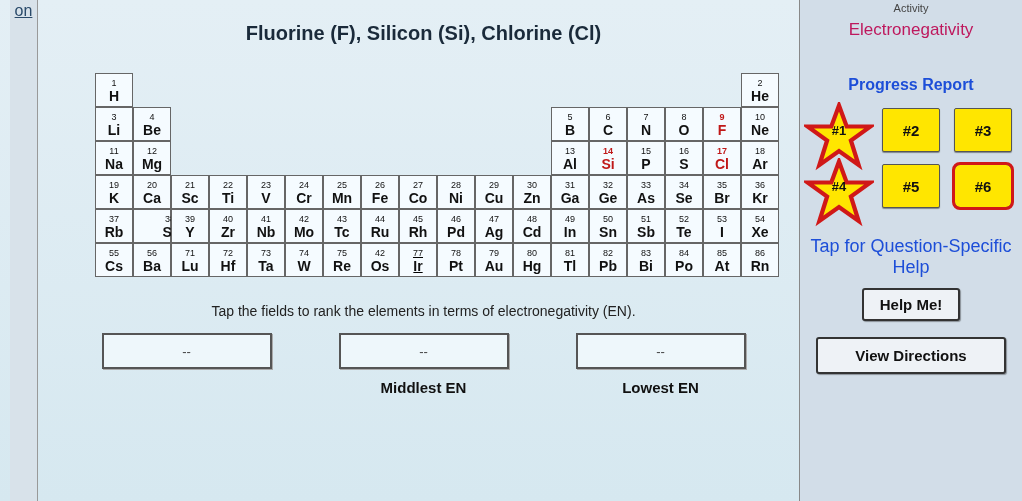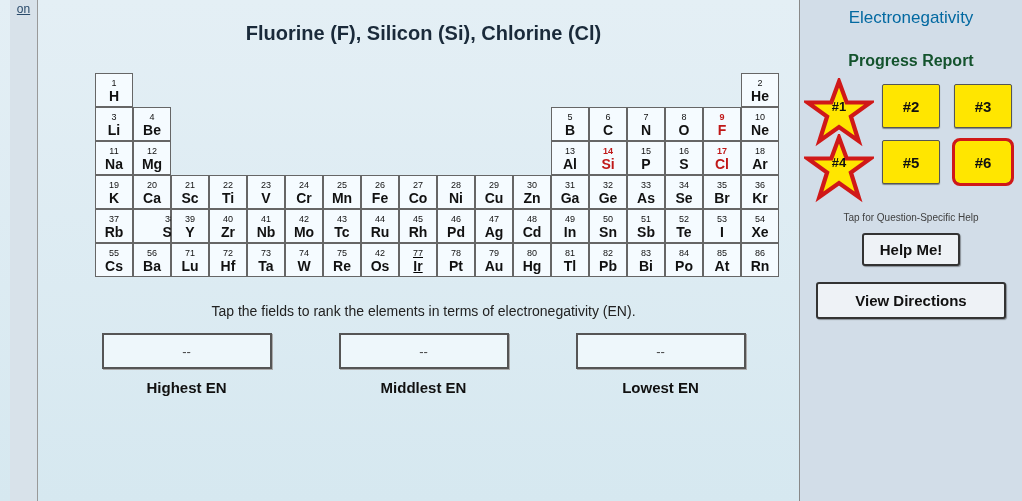--- a/index.html
+++ b/index.html
@@ -8,21 +8,21 @@
     background: linear-gradient(180deg, #e4eff5 0%, #d6e8f0 100%);
     width: 1022px;
     height: 501px;
     overflow: hidden;
     display: flex;
   }
   .left-tab {
     width: 44px;
     background: #d8e2ea;
     border-right: 1px solid #999;
-    font-size: 12px;
+    font-size: 16px;
     color: #2a4a6a;
     writing-mode: horizontal-tb;
     text-align: center;
     text-decoration: underline;
     padding-top: 2px;
     margin-left: 10px;
   }
   .main {
     flex: 1;
     padding: 10px 20px 0 30px;
@@ -90,22 +90,22 @@
     display: flex;
     align-items: center;
     justify-content: center;
     font-size: 13px;
     color: #444;
     box-shadow: 1px 1px 0 #aaa;
   }
   .rank-label { font-weight: bold; font-size: 15px; color: #111; }
   
   .side .act-label { font-size: 11px; color: #444; margin-top: 0; }
-  .side .act-title { font-size: 17px; color: #0369a1; margin: 6px 0 24px 0; }
-  .side .prog-title { font-size: 16px; font-weight: bold; color: #14532d; margin-bottom: 14px; }
+  .side .act-title { font-size: 17px; color: #be185d; margin: 6px 0 36px 0; }
+  .side .prog-title { font-size: 16px; font-weight: bold; color: #1d4ed8; margin-bottom: 14px; }
   .badge-grid {
     display: grid;
     grid-template-columns: repeat(3, 58px);
     grid-auto-rows: 44px;
     gap: 12px 14px;
     justify-content: center;
     margin-bottom: 28px;
   }
   .badge {
     background: #ffe600;
@@ -117,21 +117,21 @@
     font-weight: bold;
     font-size: 15px;
     color: #111;
     position: relative;
     border-radius: 2px;
   }
   .badge.sel { outline: 3px solid #d01818; outline-offset: -1px; border-radius: 6px; }
   .badge.star { background: transparent; border: none; box-shadow: none; }
   .badge.star svg { position: absolute; inset: -6px; }
   .badge.star .txt { position: relative; z-index: 2; font-size: 13px; }
-  .help-label { font-size: 10px; color: #404040; margin-bottom: 10px; }
+  .help-label { font-size: 18px; color: #1d4ed8; margin-bottom: 10px; }
   .btn {
     display: inline-block;
     border: 2px solid #333;
     background: #eef2f6;
     padding: 6px 16px;
     font-weight: bold;
     font-size: 15px;
     color: #111;
     border-radius: 3px;
     box-shadow: 1px 1px 1px rgba(0,0,0,0.35);
@@ -437,34 +437,34 @@
         <div class="num">86</div>
         <div class="sym">Rn</div>
       </div>
     </div>
 
   <div class="instr">Tap the fields to rank the elements in terms of electronegativity (EN).</div>
 
   <div class="rank-row">
     <div class="rank-col">
       <div class="rank-field">--</div>
-      <div class="rank-label">Highest EN</div>
     </div>
     <div class="rank-col">
       <div class="rank-field">--</div>
       <div class="rank-label">Middlest EN</div>
     </div>
     <div class="rank-col">
       <div class="rank-field">--</div>
       <div class="rank-label">Lowest EN</div>
     </div>
   </div>
 </div>
 
 <div class="side">
+  <div class="act-label">Activity</div>
   <div class="act-title">Electronegativity</div>
   <div class="prog-title">Progress Report</div>
   <div class="badge-grid" id="badges">
       <div class="badge star">
         <svg viewBox="0 0 100 100">
           <polygon points="50,5 61,35 95,35 67,55 78,90 50,70 22,90 33,55 5,35 39,35" fill="#ffe600" stroke="#d01818" stroke-width="6"></polygon>
         </svg>
         <span class="txt">#1</span>
       </div>
       <div class="badge">#2</div>

